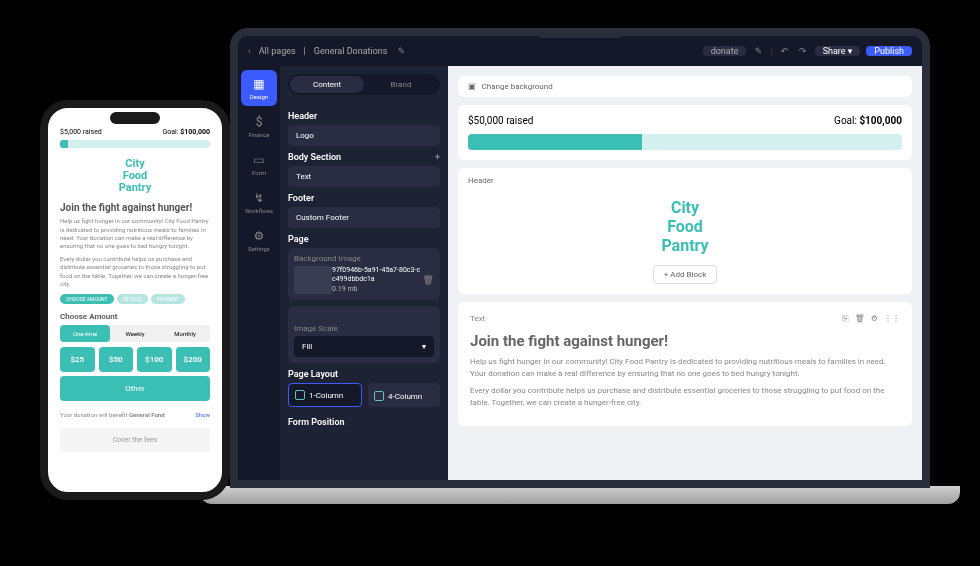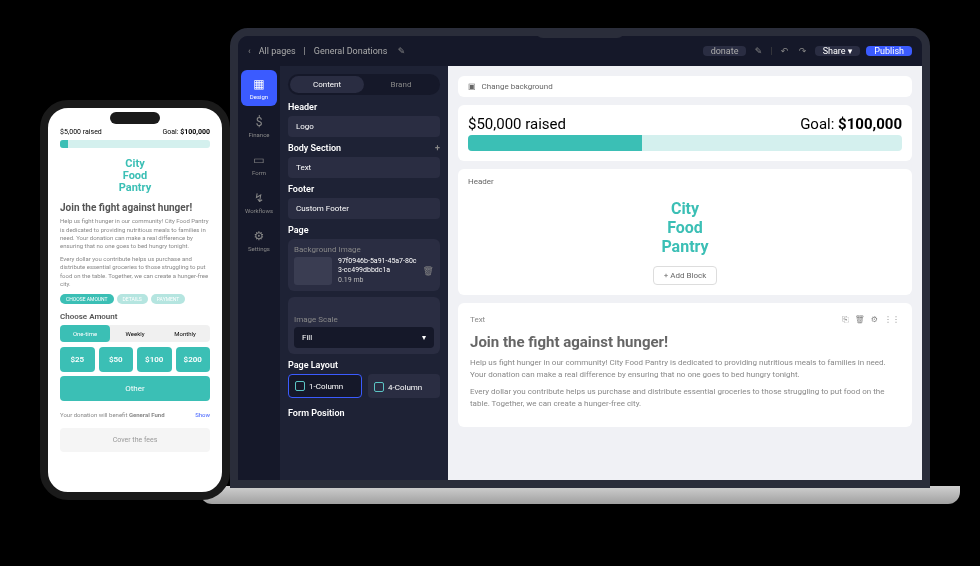--- a/index.html
+++ b/index.html
@@ -26,45 +26,45 @@
 
 
 .rail { width: 42px; background: #151829; display: flex; flex-direction: column; align-items: center; padding-top: 4px; gap: 2px; }
 .rail-item { width: 36px; height: 36px; display: flex; flex-direction: column; align-items: center; justify-content: center; color: #888; font-size: 6px; border-radius: 6px; gap: 2px; }
 .rail-item.active { background: #3b5bff; color: #fff; }
 .rail-icon { font-size: 12px; }
 
 
 .panel { width: 168px; background: #1e2235; padding: 8px; color: #fff; font-size: 9px; overflow-y: auto; }
 .panel::-webkit-scrollbar { width: 0; }
-.seg { display: flex; background: #151829; border-radius: 12px; padding: 2px; margin-bottom: 7px; }
+.seg { display: flex; background: #151829; border-radius: 12px; padding: 2px; margin-bottom: 16px; }
 .seg-item { flex: 1; text-align: center; padding: 4px; border-radius: 10px; font-size: 8px; color: #888; }
 .seg-item.active { background: #2a2d42; color: #fff; }
 .section-h { font-size: 9px; font-weight: 600; margin: 6px 0 4px; display: flex; align-items: center; }
 .section-h .plus { margin-left: auto; color: #888; }
 .block { background: #2a2d42; padding: 6px 8px; border-radius: 4px; font-size: 8px; margin-bottom: 4px; }
 .bg-card { background: #2a2d42; border-radius: 6px; padding: 6px; margin-bottom: 6px; }
-.bg-row { display: flex; gap: 6px; align-items: center; }
+.bg-row { display: flex; align-items: center; }
 .bg-thumb { width: 38px; height: 28px; background: #3a3d52; border-radius: 3px; }
 .bg-info { flex: 1; font-size: 7px; color: #bbb; line-height: 1.3; }
 .bg-name { color: #fff; font-size: 7px; word-break: break-all; }
 .sel { background: #151829; padding: 6px 8px; border-radius: 4px; font-size: 8px; display: flex; align-items: center; gap: 24px; }
 .sel span:last-child { margin-left: auto; }
 .lbl { font-size: 8px; color: #888; margin: 6px 0 3px; }
 .layout-row { display: flex; gap: 6px; }
 .layout-btn { flex: 1; background: #2a2d42; padding: 6px; border-radius: 4px; font-size: 8px; display: flex; align-items: flex-end; gap: 4px; }
 .layout-btn.active { background: #151829; border: 1px solid #3b5bff; }
 .layout-ic { width: 10px; height: 10px; border: 1px solid #5bc4c4; border-radius: 2px; }
 
 
 .canvas { flex: 1; background: #f0f1f5; padding: 10px; overflow-y: auto; }
 .canvas::-webkit-scrollbar { width: 0; }
 .cv-bar { background: #fff; border-radius: 6px; padding: 6px 10px; font-size: 8px; color: #666; margin-bottom: 8px; display: flex; align-items: center; gap: 6px; }
 .prog-card { background: #fff; border-radius: 6px; padding: 10px; margin-bottom: 8px; }
-.prog-head { display: flex; font-size: 15px; margin-bottom: 2px; }
+.prog-head { display: flex; font-size: 10px; margin-bottom: 8px; }
 .prog-head .goal { margin-left: auto; }
 .prog-bar { height: 16px; background: #d4f0ee; border-radius: 4px; overflow: hidden; }
 .prog-fill { height: 100%; width: 40%; background: #3bbfb5; }
 .hd-card { background: #fff; border-radius: 6px; padding: 10px; margin-bottom: 8px; position: relative; }
 .hd-label { font-size: 8px; color: #666; position: absolute; top: 8px; left: 10px; }
 .logo { text-align: center; padding: 20px 0 10px; }
 .logo-txt { color: #3bbfb5; font-weight: 700; }
 .add-block { border: 1px solid #ddd; background: #fff; padding: 4px 10px; border-radius: 4px; font-size: 8px; color: #666; display: block; margin: 0 auto; }
 .txt-card { background: #fff; border-radius: 6px; padding: 12px; }
 .txt-bar { display: flex; font-size: 8px; color: #888; margin-bottom: 8px; }

